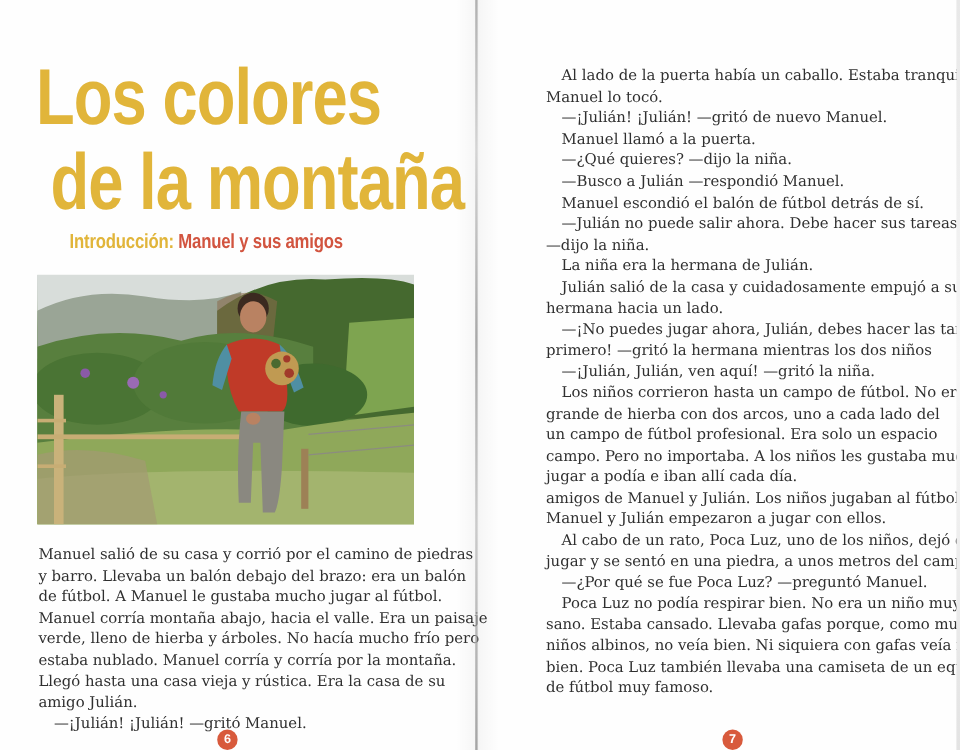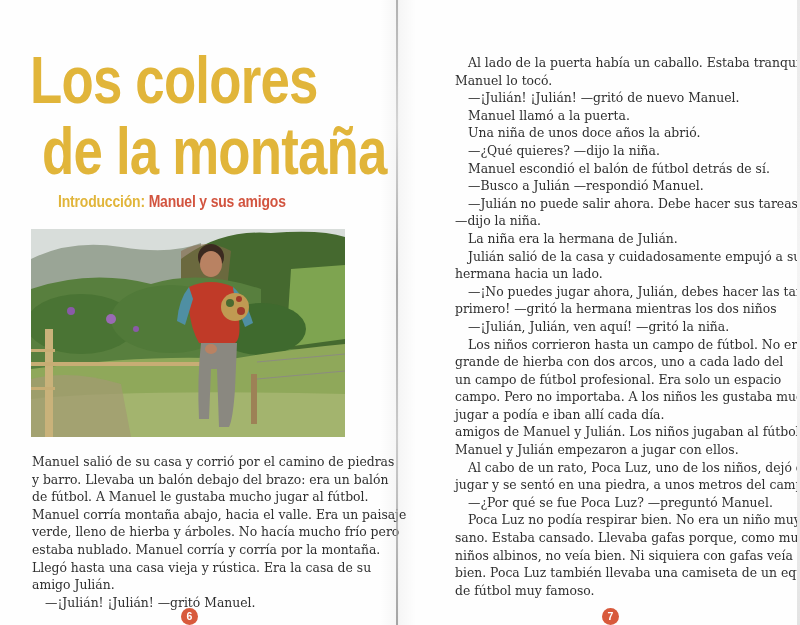--- a/index.html
+++ b/index.html
@@ -136,24 +136,23 @@
 
   <div class="spine-shadow"></div>
   <div class="spine"></div>
 
   <div class="page page-right">
     <div class="body-text right-text" style="left:57px;">
       <p class="indent">Al lado de la puerta había un caballo. Estaba tranquilo.</p>
       <p>Manuel lo tocó.</p>
       <p class="indent">—¡Julián! ¡Julián! —gritó de nuevo Manuel.</p>
       <p class="indent">Manuel llamó a la puerta.</p>
-      <p class="indent">Una niña de unos doce años la abrió.</p>
       <p class="indent">—¿Qué quieres? —dijo la niña.</p>
+      <p class="indent">—Busco a Julián —respondió Manuel.</p>
       <p class="indent">Manuel escondió el balón de fútbol detrás de sí.</p>
-      <p class="indent">—Busco a Julián —respondió Manuel.</p>
       <p class="indent">—Julián no puede salir ahora. Debe hacer sus tareas</p>
       <p>—dijo la niña.</p>
       <p class="indent">La niña era la hermana de Julián.</p>
       <p class="indent">Julián salió de la casa y cuidadosamente empujó a su</p>
       <p>hermana hacia un lado.</p>
       <p class="indent">—¡No puedes jugar ahora, Julián, debes hacer las tareas</p>
       <p>primero! —gritó la hermana mientras los dos niños</p>
       <p class="indent">—¡Julián, Julián, ven aquí! —gritó la niña.</p>
       <p class="indent">Los niños corrieron hasta un campo de fútbol. No era</p>
       <p>grande de hierba con dos arcos, uno a cada lado del</p>

